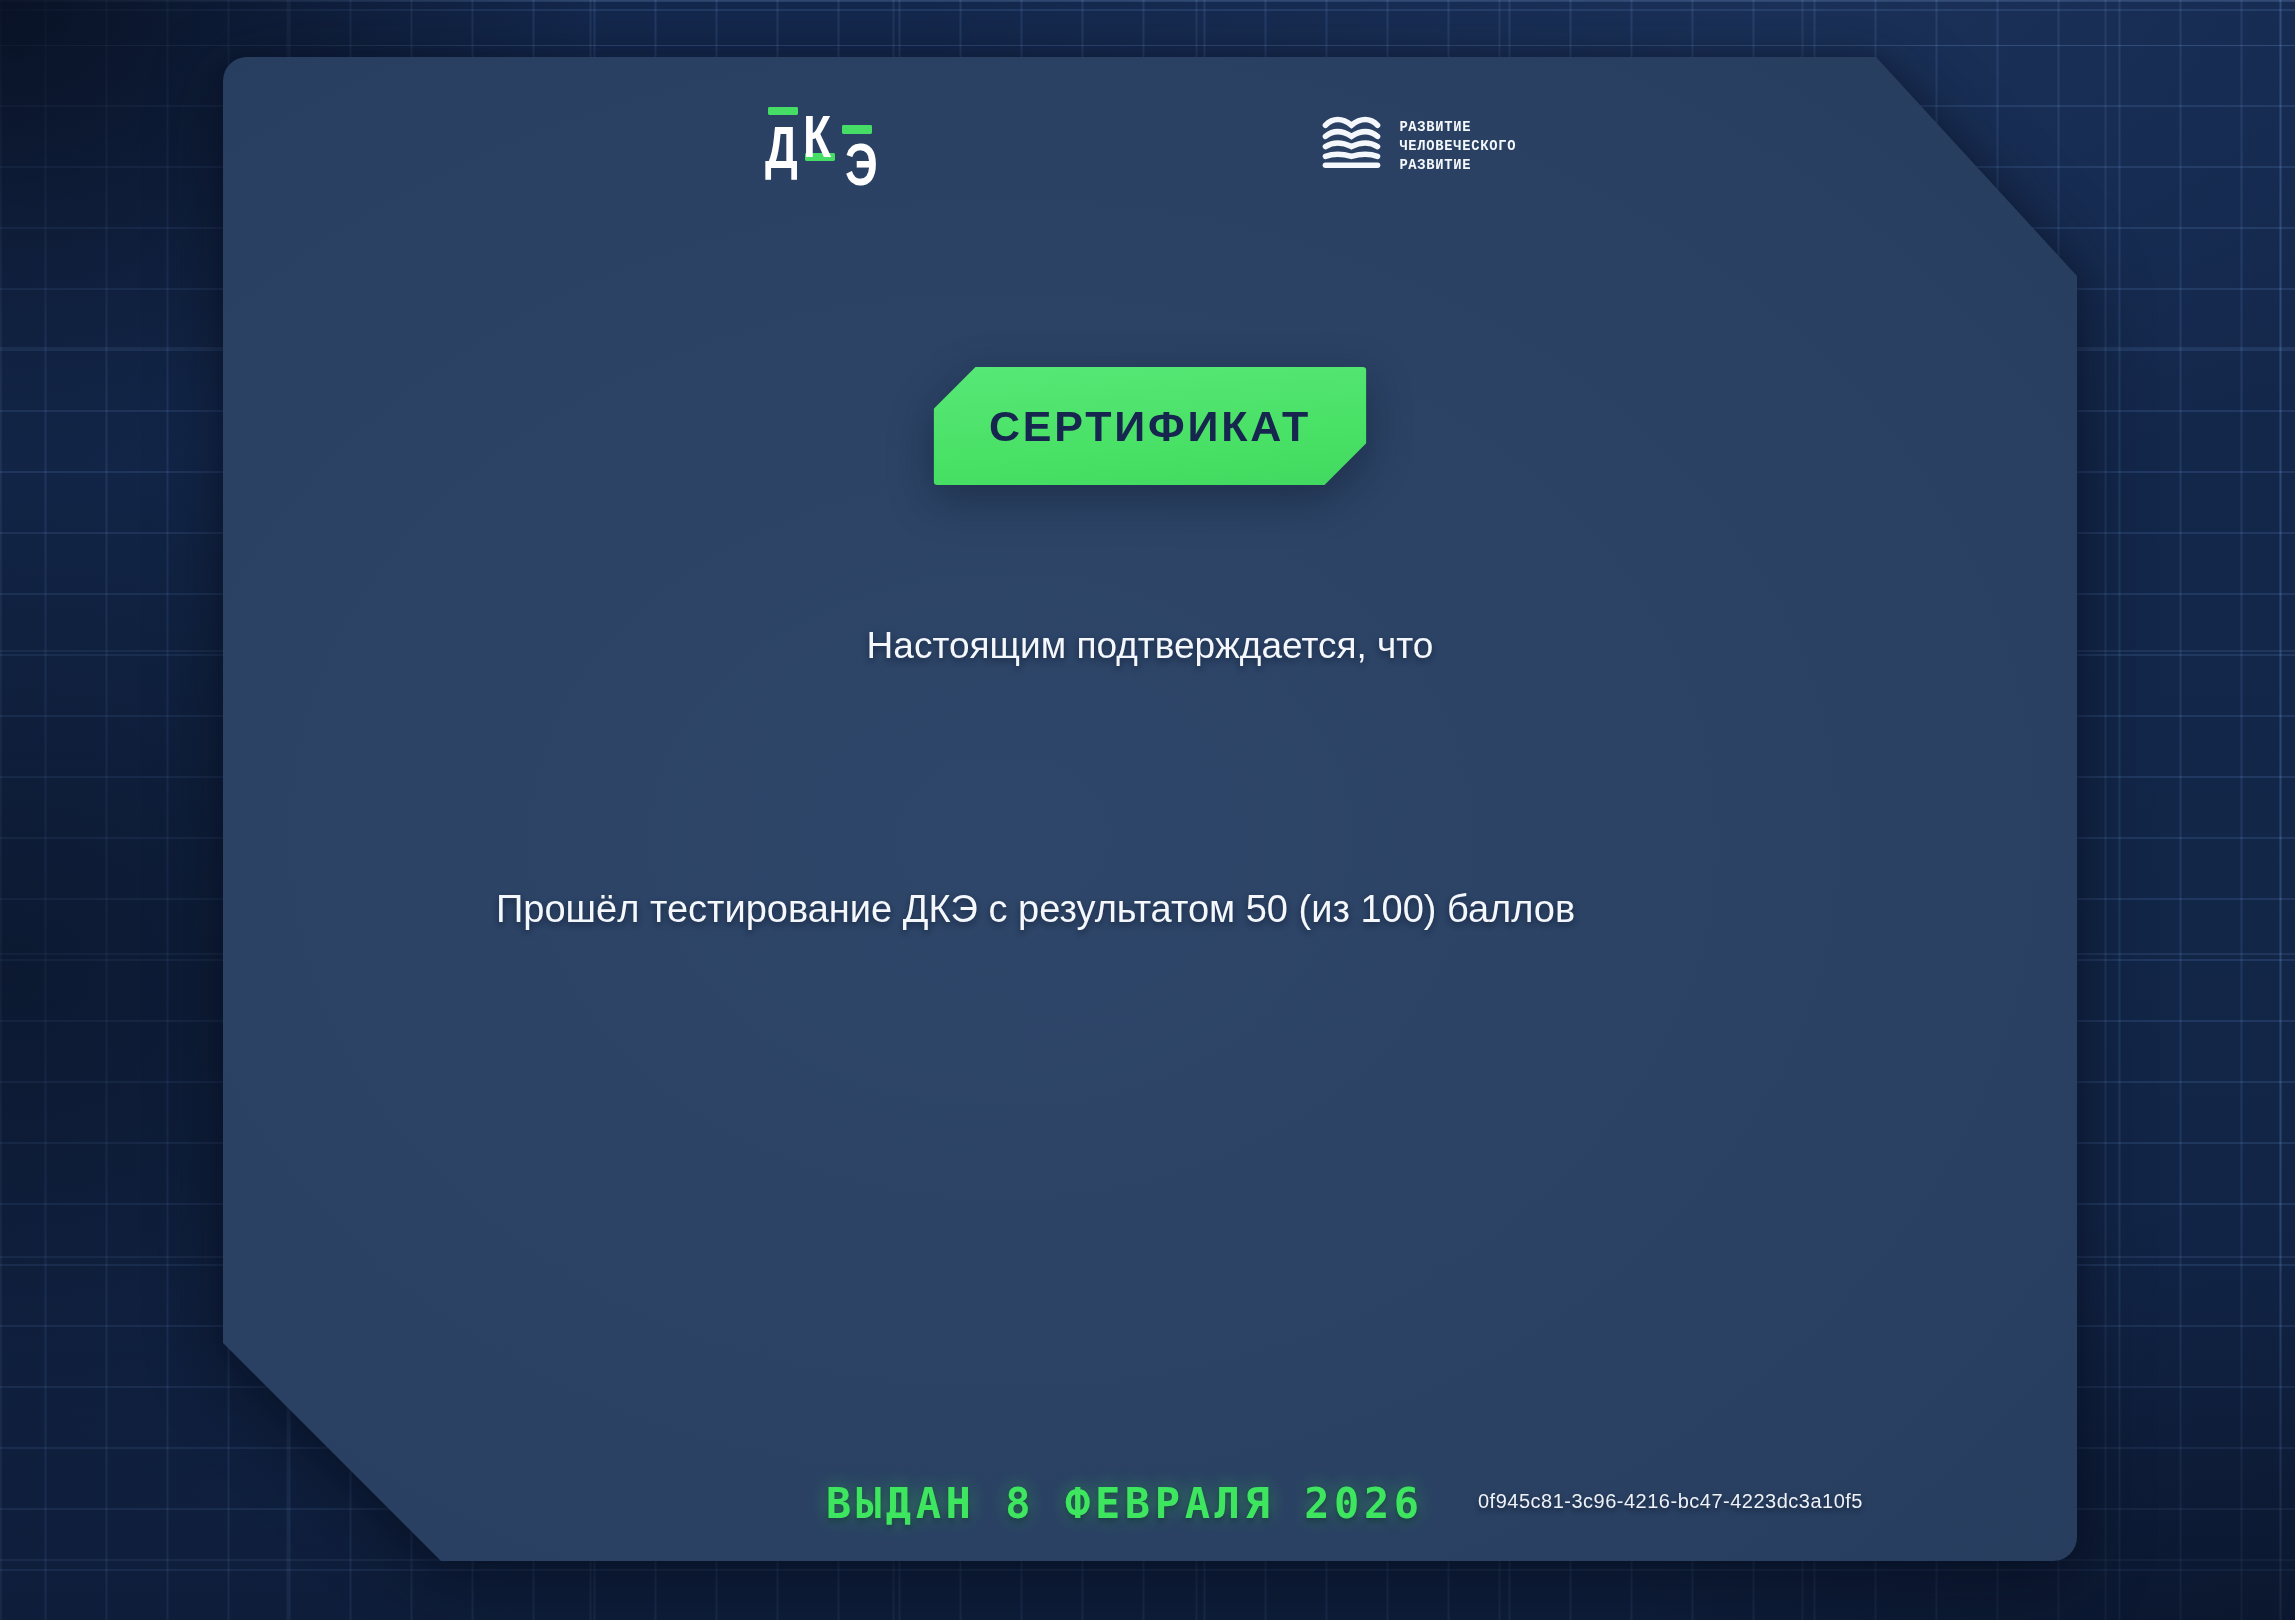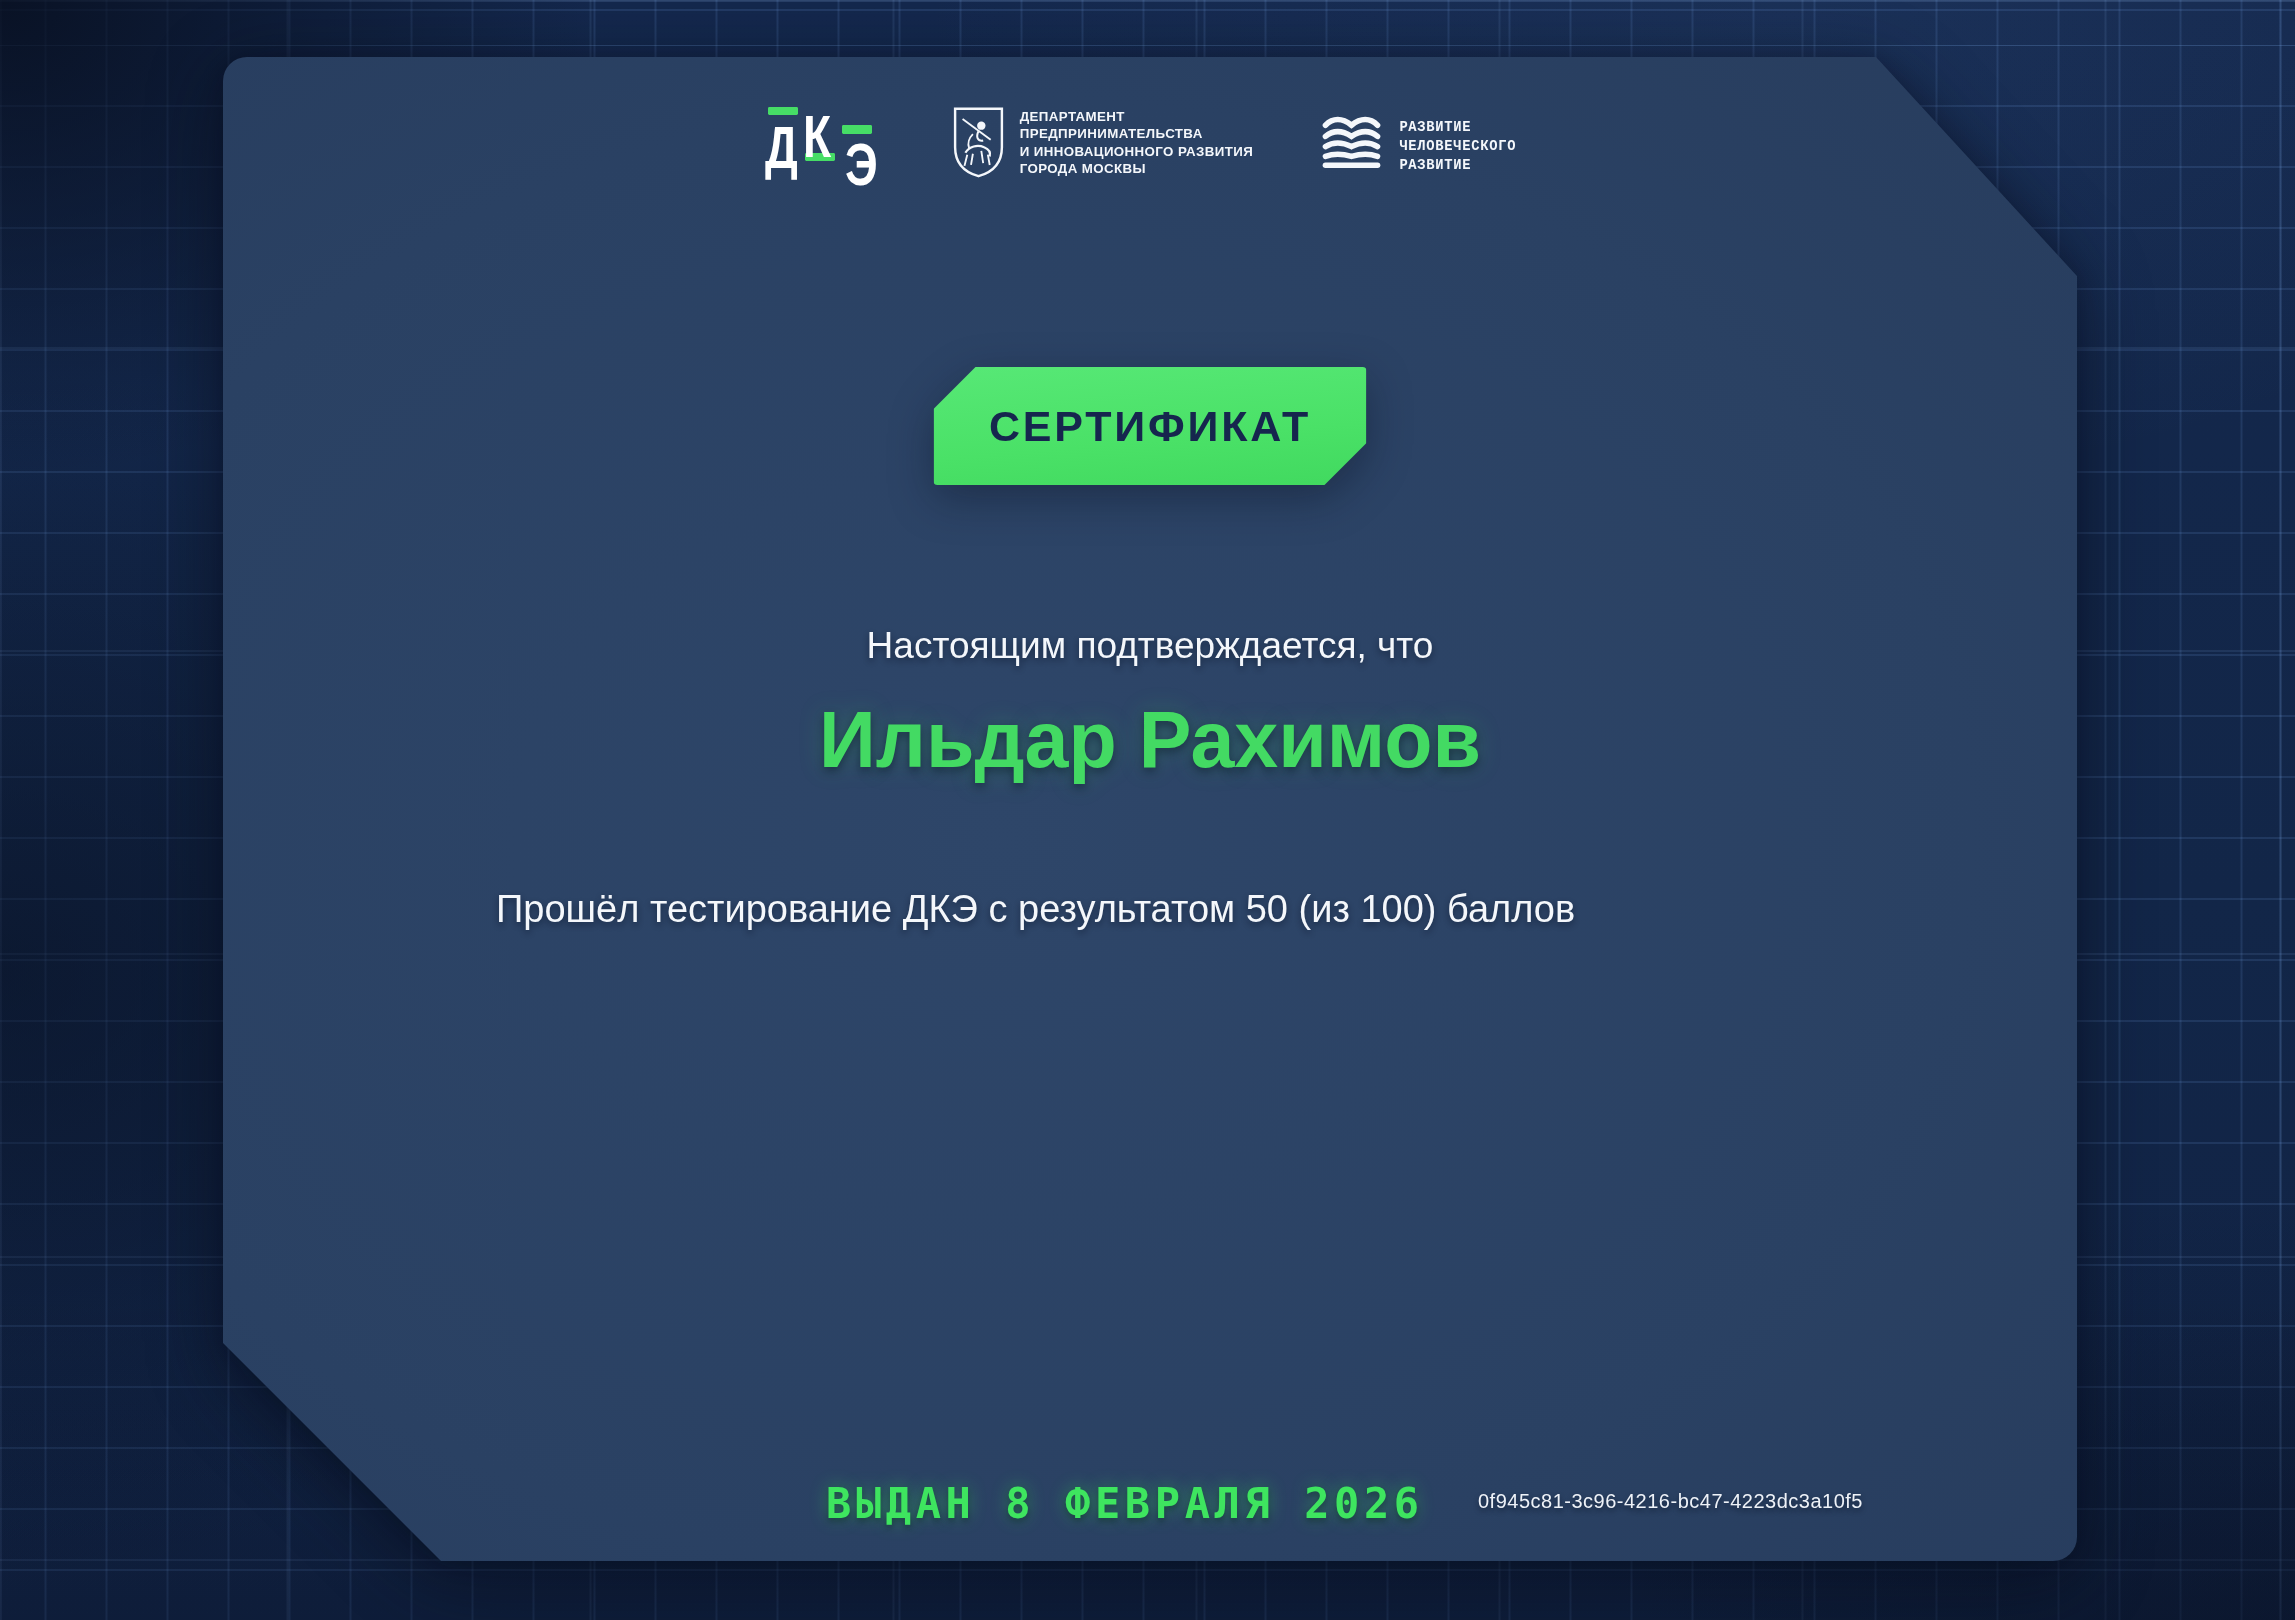--- a/index.html
+++ b/index.html
@@ -140,37 +140,20 @@
 
       <div class="dkje">
         <span class="bar bar-1"></span>
         <span class="bar bar-2"></span>
         <span class="bar bar-3"></span>
         <span class="letter letter-d">Д</span>
         <span class="letter letter-k">К</span>
         <span class="letter letter-e">Э</span>
       </div>
 
-      <div class="logo-group gov">
-        <svg class="shield" viewBox="0 0 56 78">
-          <path d="M3,3 H53 V44 C53,62 42,71 28,75 C14,71 3,62 3,44 Z" fill="none" stroke="#f4f7fb" stroke-width="2.6"></path>
-          <path d="M11,14 L41,36" fill="none" stroke="#f4f7fb" stroke-width="2"></path>
-          <circle cx="31" cy="21" r="4.5" fill="#f4f7fb"></circle>
-          <path d="M28,27 C25,33 27,38 33,37" fill="none" stroke="#f4f7fb" stroke-width="2.2"></path>
-          <path d="M22,30 C18,34 16,40 18,45" fill="none" stroke="#f4f7fb" stroke-width="2"></path>
-          <path d="M14,50 C18,43 27,41 34,44 C39,46 41,50 40,54" fill="none" stroke="#f4f7fb" stroke-width="2.4"></path>
-          <path d="M16,52 L13,64 M22,51 L20,63 M31,48 L33,61 M38,52 L40,63" fill="none" stroke="#f4f7fb" stroke-width="2"></path>
-        </svg>
-        <div class="gov-text">
-          <div>ДЕПАРТАМЕНТ</div>
-          <div>ПРЕДПРИНИМАТЕЛЬСТВА</div>
-          <div>И ИННОВАЦИОННОГО РАЗВИТИЯ</div>
-          <div>ГОРОДА МОСКВЫ</div>
-        </div>
-      </div>
 
       <div class="logo-group hc">
         <svg class="waves" viewBox="0 0 62 57">
           <g fill="none" stroke="#f4f7fb" stroke-width="6" stroke-linecap="round">
             <path d="M3,11 C11,3 21,3 31,11 C41,3 51,3 59,11"></path>
             <path d="M3,23 C11,16.5 21,16.5 31,23 C41,16.5 51,16.5 59,23"></path>
             <path d="M3,34 C11,29 21,29 31,34 C41,29 51,29 59,34"></path>
             <path d="M3,44.5 C11,41.5 21,41.5 31,44.5 C41,41.5 51,41.5 59,44.5"></path>
             <path d="M3,54 L59,54"></path>
           </g>
@@ -182,21 +165,20 @@
         </div>
       </div>
 
       <div class="badge-wrap">
         <div class="badge">
           <span class="badge-label">СЕРТИФИКАТ</span>
         </div>
       </div>
 
       <div class="intro">Настоящим подтверждается, что</div>
-      <div class="name">Ильдар Рахимов</div>
       <div class="result">
         <div>Прошёл тестирование ДКЭ с результатом 50 (из 100) баллов</div>
       </div>
 
       <div class="issued">ВЫДАН 8 ФЕВРАЛЯ 2026</div>
       <div class="cert-id">0f945c81-3c96-4216-bc47-4223dc3a10f5</div>
 
     </div>
   </div>
 </div>

